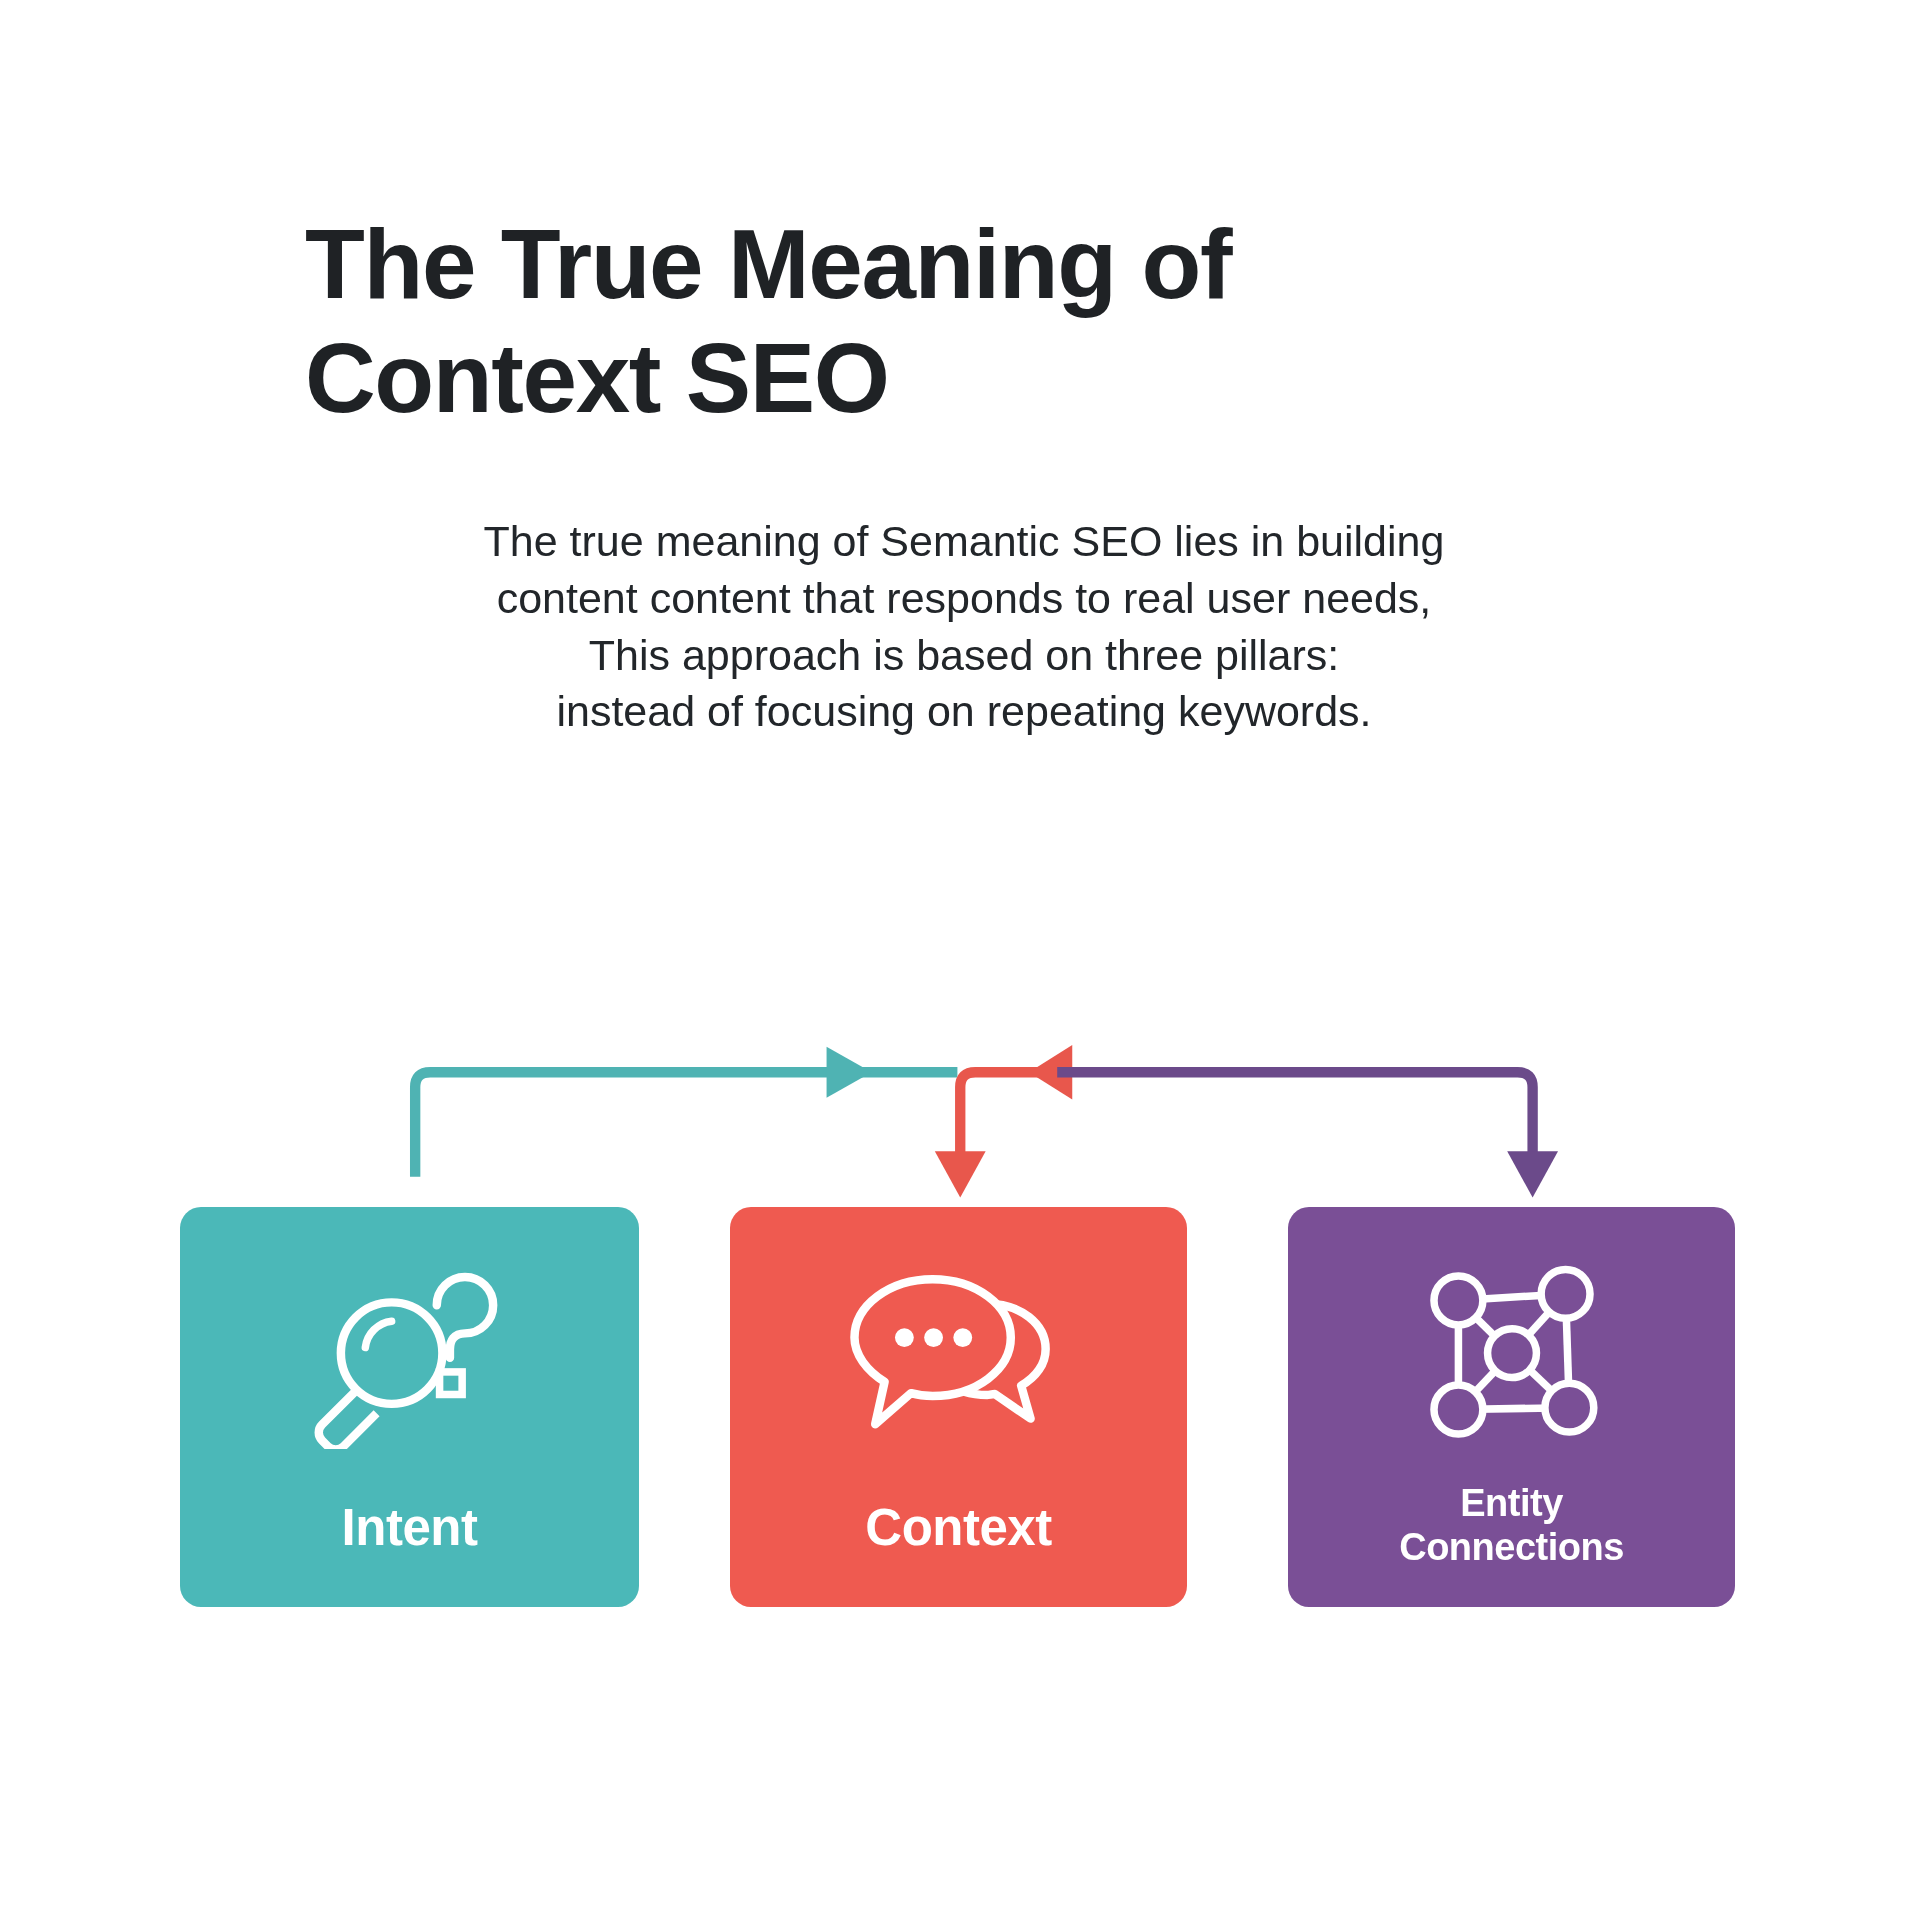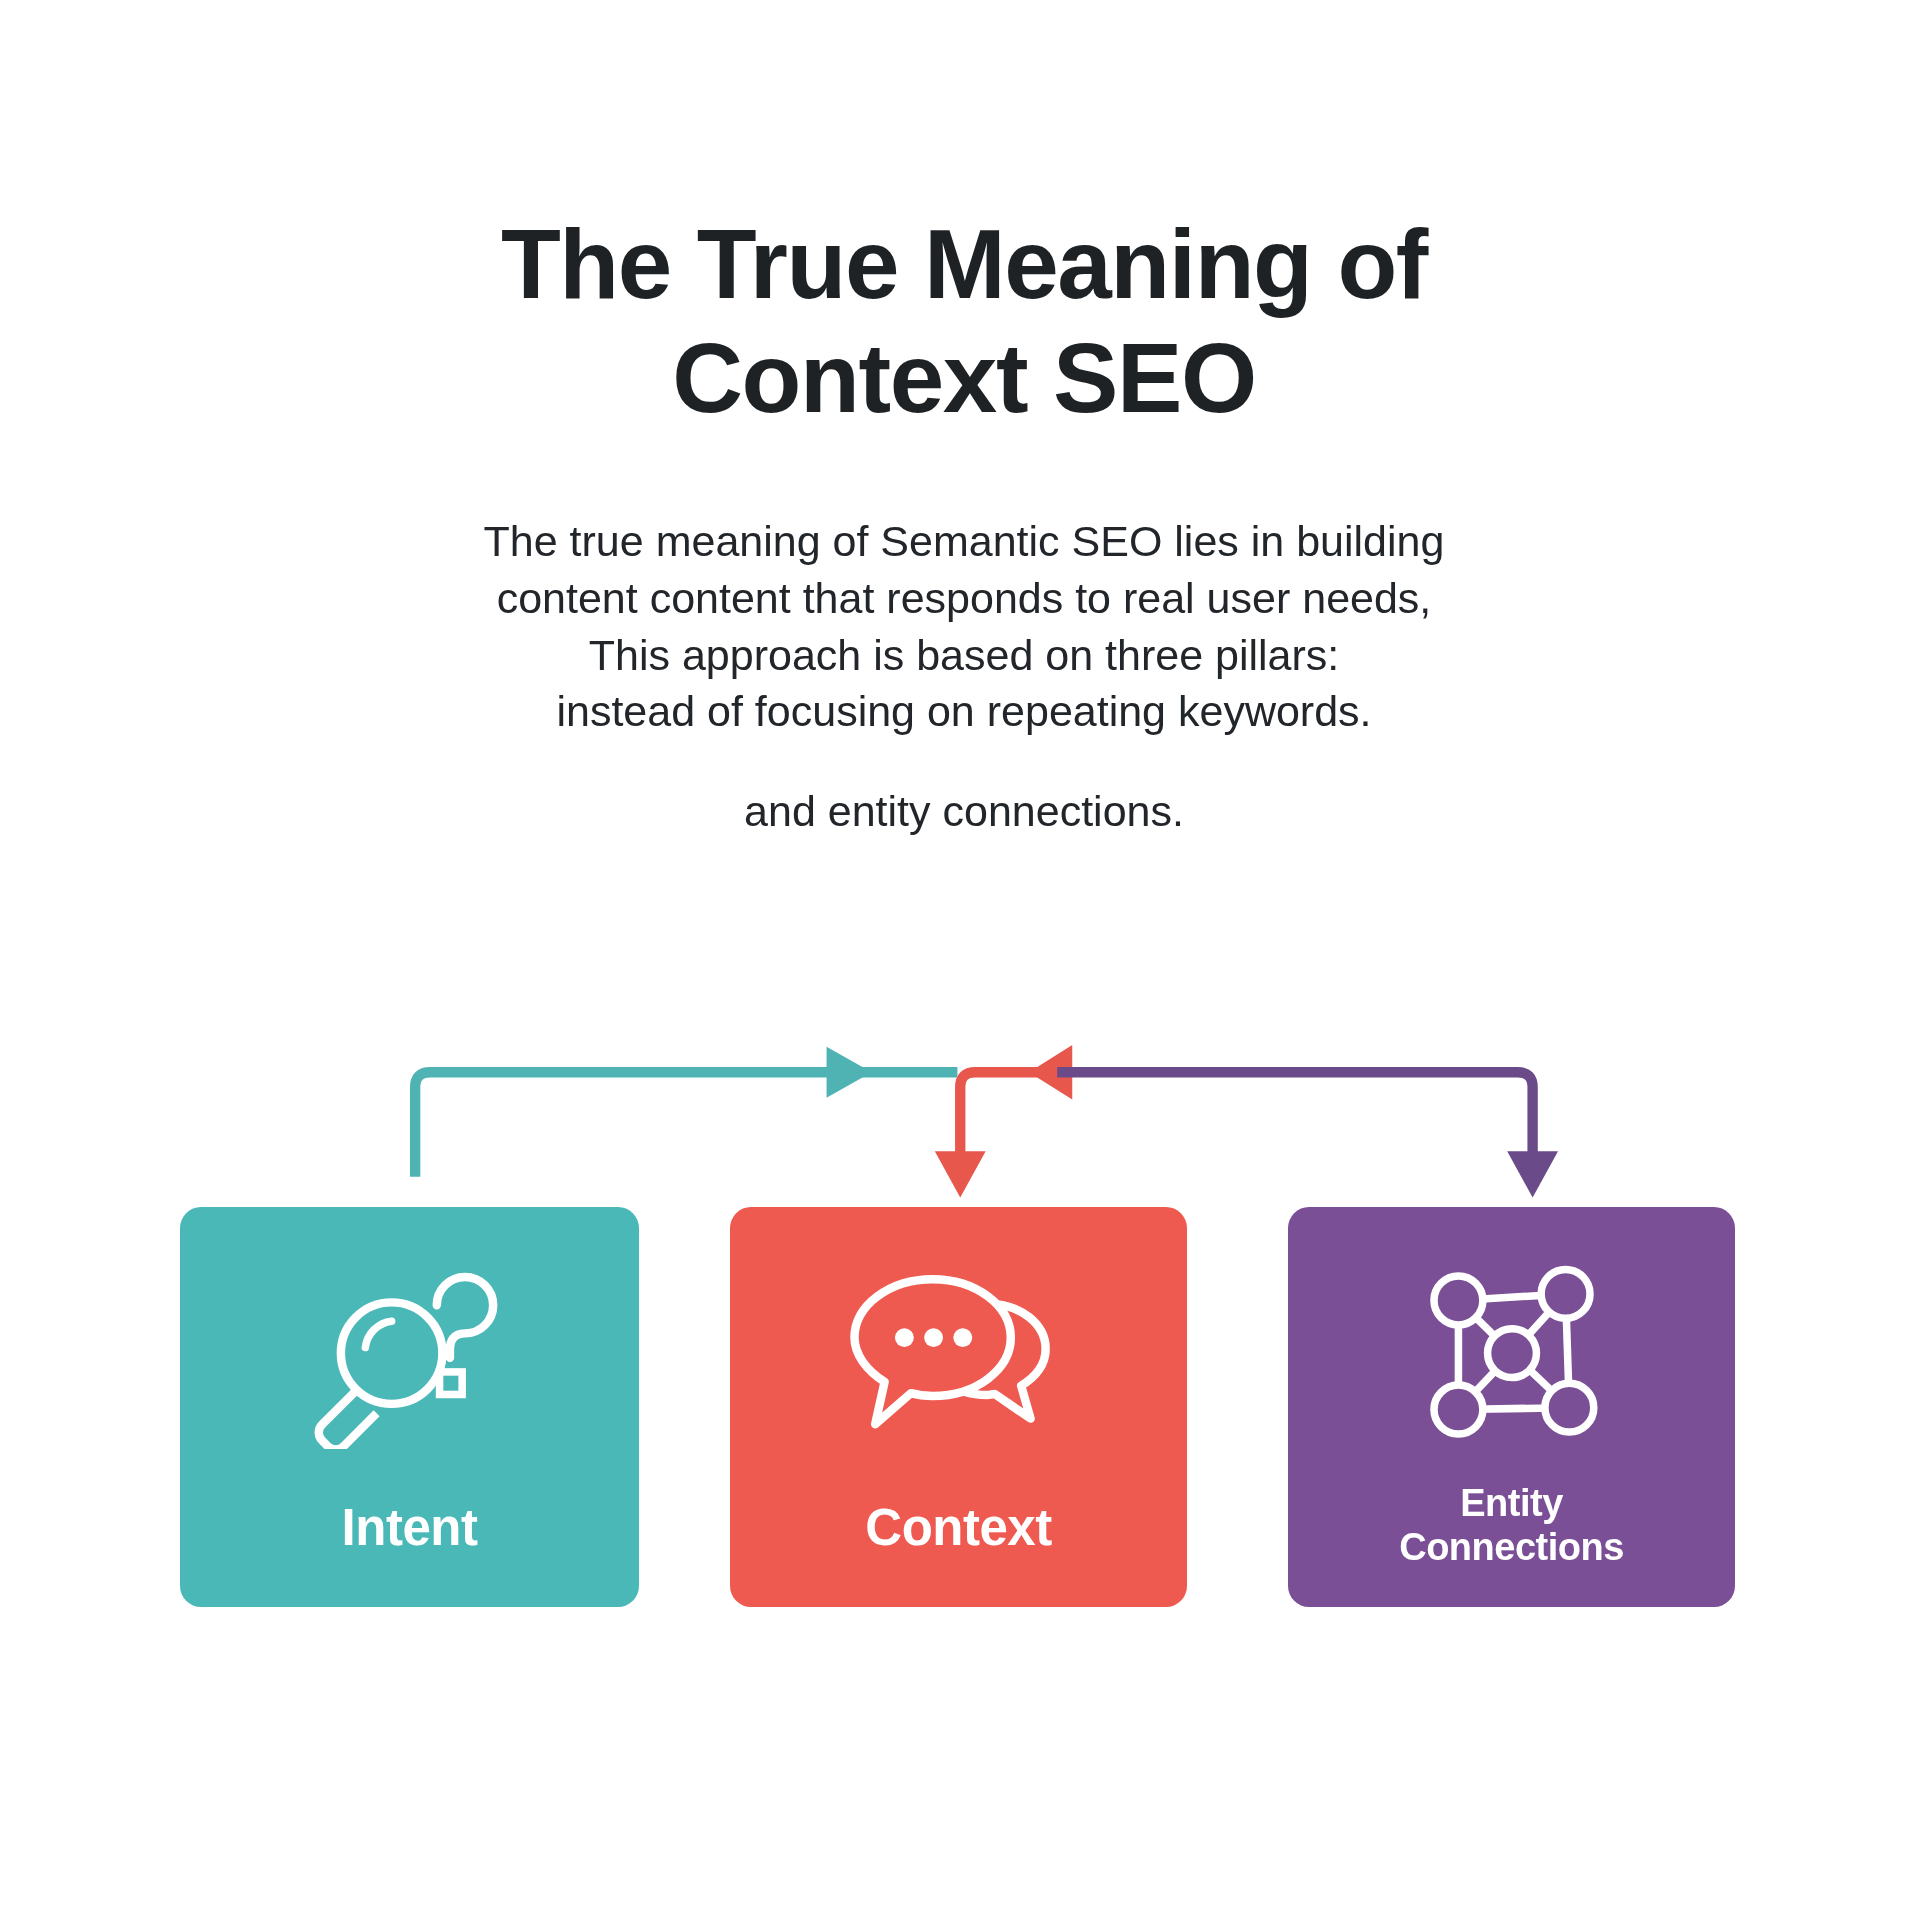--- a/index.html
+++ b/index.html
@@ -20,21 +20,21 @@
     height: 1928px;
     background: #ffffff;
   }
 
   
   .title {
     position: absolute;
     left: 305px;
     top: 141px;
     width: 1318px;
-    text-align: center;
+    text-align: left;
     font-family: "Liberation Sans", sans-serif;
     font-weight: 700;
     font-size: 98px;
     line-height: 1.17;
     letter-spacing: -1.4px;
     color: #1f2225;
   }
   .title-line { display: block; }
 
   
@@ -112,21 +112,20 @@
     <span class="title-line">The True Meaning of</span>
     <span class="title-line">Context SEO</span>
   </h1>
 
   <div class="intro">
     <span class="intro-line">The true meaning of Semantic SEO lies in building</span>
     <span class="intro-line">content content that responds to real user needs,</span>
     <span class="intro-line">This approach  is based on three pillars:</span>
     <span class="intro-line">instead of focusing on repeating keywords.</span>
     <span class="intro-gap"></span>
-    <span class="intro-line">and entity connections.</span>
   </div>
 
   <svg class="connectors" viewBox="0 0 2048 2048" width="1928" height="1928">
 
     <g>
       <path d="M441,1250 L441,1155 Q441,1139 457,1139 L1017,1139" fill="none" stroke="#4fb3b3" stroke-width="11" stroke-linecap="butt" stroke-linejoin="round"></path>
       <polygon points="878,1112 926,1139 878,1166" fill="#4fb3b3"></polygon>
     </g>
 
     <g>

